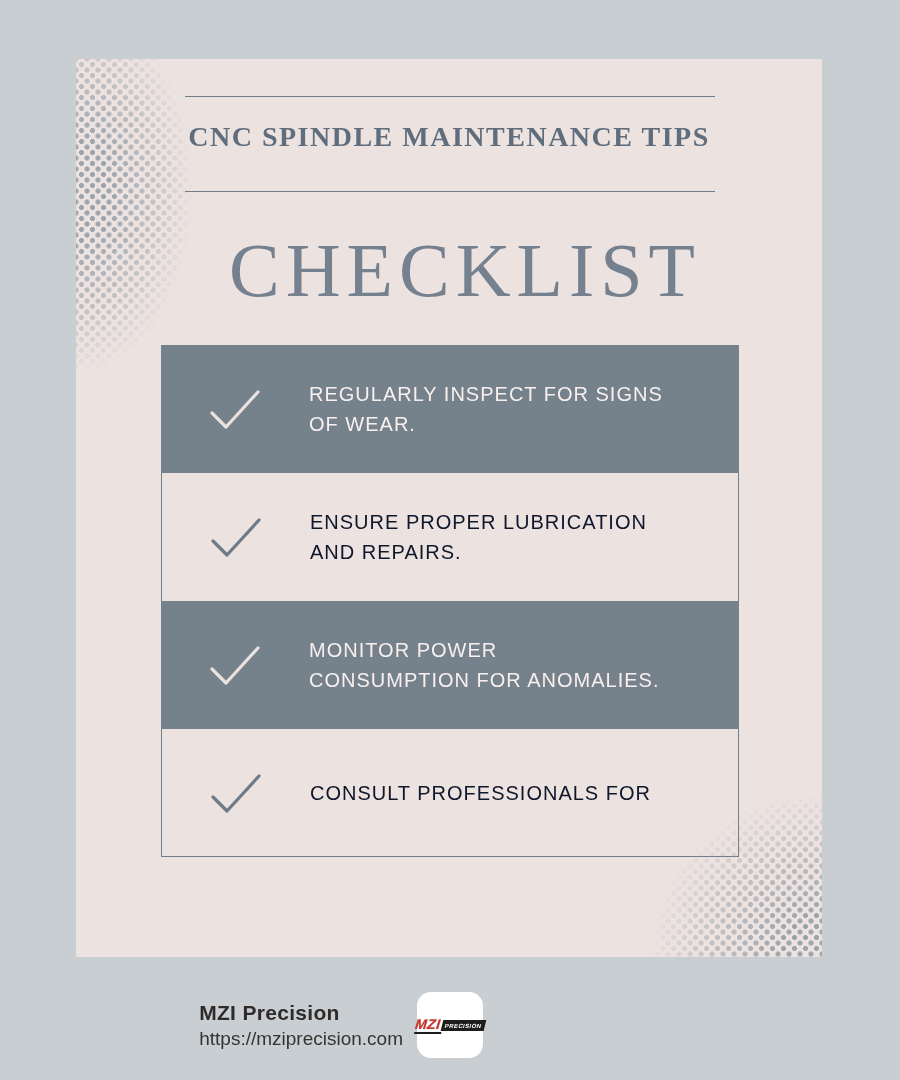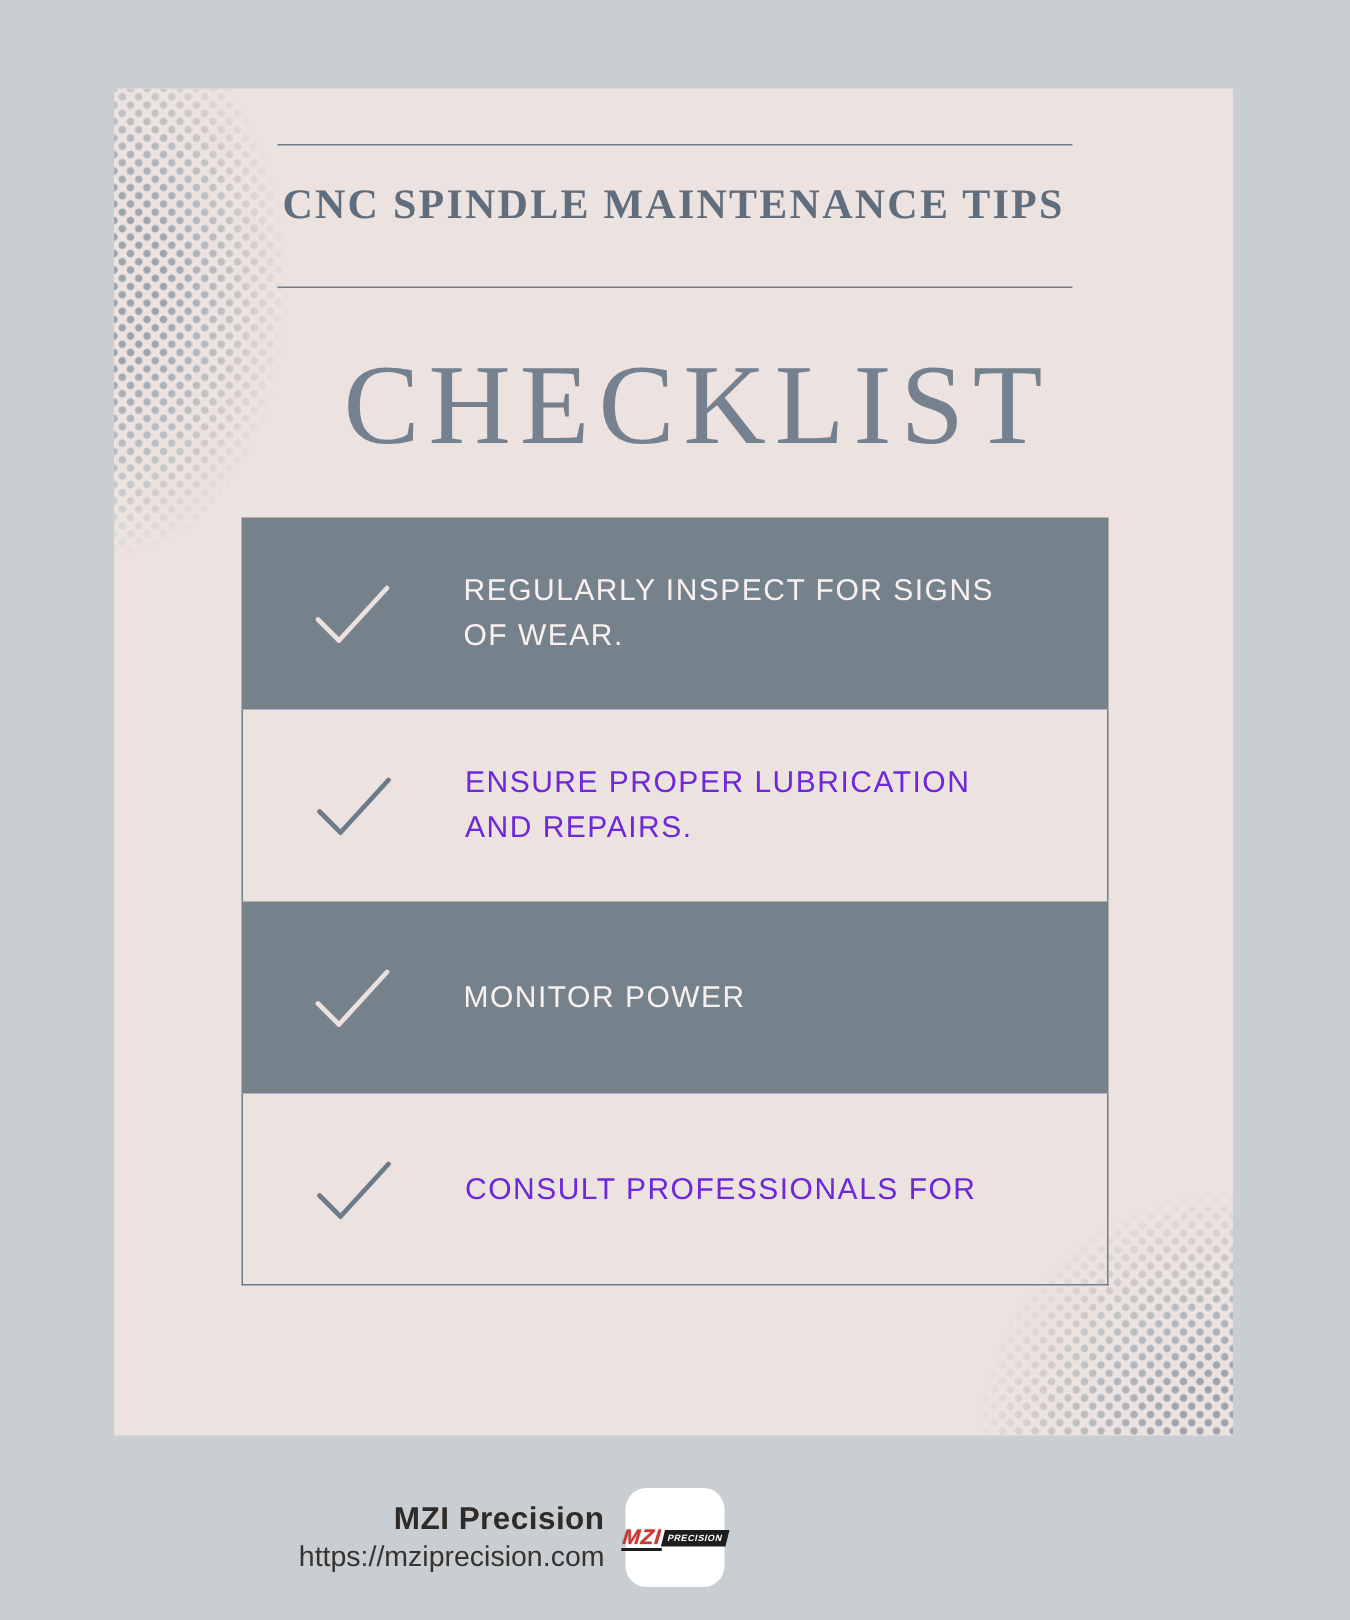--- a/index.html
+++ b/index.html
@@ -75,27 +75,27 @@
     width:148px; flex:0 0 148px; display:flex; justify-content:center; align-items:center;
   }
   .check-icon svg { display:block; }
   .row.dark  .check-icon polyline { stroke:#ebe1df; }
   .row.light .check-icon polyline { stroke:#6d7a87; }
   .row-text {
     flex:1; padding-right:36px;
     font-size:20px; line-height:30px; letter-spacing:1px;
   }
   .row.dark  .row-text { color:#f7f0ee; }
-  .row.light .row-text { color:#6d28d9; }
+  .row.light .row-text { color:#0f172a; }
   .row-text span { display:block; }
 
   
   .footer-text {
     position:absolute; top:1001px; right:497px;
-    text-align:right; white-space:nowrap;
+    text-align:left; white-space:nowrap;
   }
   .footer-brand {
     font-size:21px; font-weight:bold; color:#2e2b28; letter-spacing:.3px;
   }
   .footer-url {
     margin-top:3px; font-size:19px; color:#37342f;
   }
   .logo-badge {
     position:absolute; left:417px; top:992px; width:66px; height:66px;
     background:#ffffff; border-radius:14px;
@@ -164,20 +164,21 @@
       <div class="row dark">
         <div class="check-zone">
           <span class="check-icon">
             <svg width="58" height="46" viewBox="0 0 58 46" fill="none">
               <polyline points="6,27 20,41 52,6" stroke-width="3.2" stroke-linecap="round" stroke-linejoin="round"></polyline>
             </svg>
           </span>
         </div>
         <div class="row-text">
           <span>MONITOR POWER</span>
+          <span>CONSUMPTION FOR ANOMALIES.</span>
         </div>
       </div>
 
       <div class="row light last">
         <div class="check-zone">
           <span class="check-icon">
             <svg width="58" height="46" viewBox="0 0 58 46" fill="none">
               <polyline points="6,27 20,41 52,6" stroke-width="3.2" stroke-linecap="round" stroke-linejoin="round"></polyline>
             </svg>
           </span>

